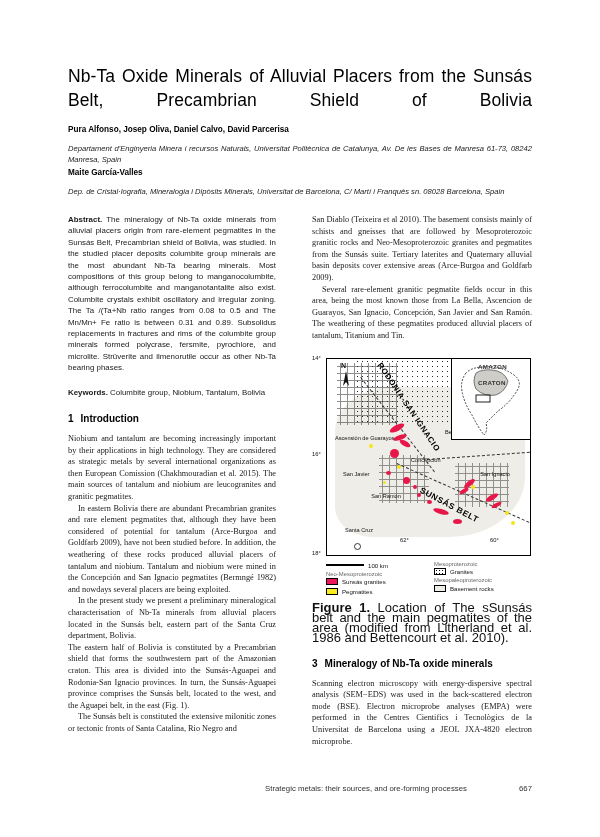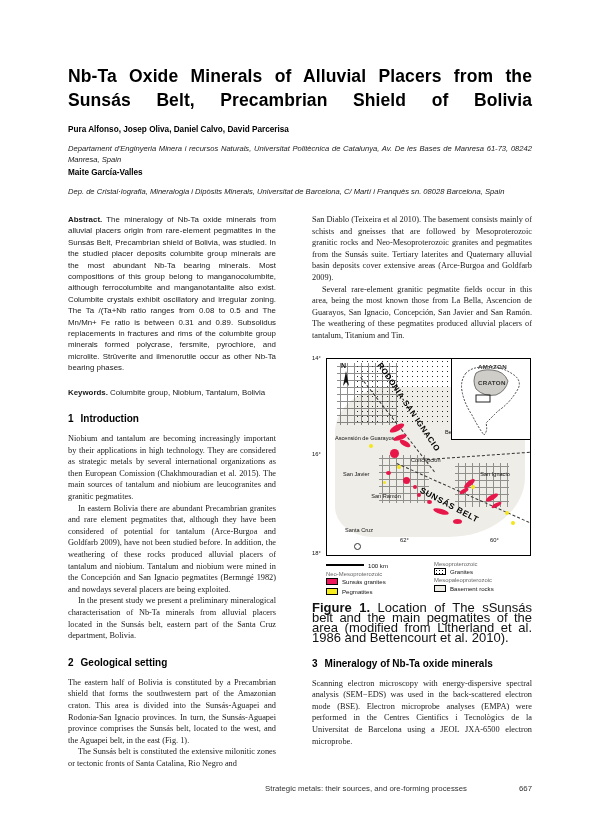--- a/index.html
+++ b/index.html
@@ -21,21 +21,21 @@
     width: 600px;
     height: 837px;
     background: #ffffff;
   }
   .title {
     position: absolute;
     left: 68px;
     top: 64px;
     width: 464px;
     font-family: "Liberation Sans", sans-serif;
-    font-weight: bold;
+    font-weight: normal;
     font-size: 17.5px;
     line-height: 24px;
     text-align: justify;
     text-align-last: justify;
     color: #000;
     letter-spacing: 0.1px;
   }
   .authors-block {
     position: absolute;
     left: 68px;
@@ -322,23 +322,20 @@
       <b>Keywords.</b><span> Columbite group, Niobium, Tantalum, Bolivia</span>
     </div>
 
     <h2 class="section">
       <span class="num">1</span><span>Introduction</span>
     </h2>
     <p class="body">Niobium and tantalum are becoming increasingly important by their applications in high technology. They are considered as strategic metals by several international organizations as then European Comission (Chakhmouradian et al. 2015). The main sources of tantalum and niobium are leucogranites and granitic pegmatites.</p>
     <p class="body indent">In eastern Bolivia there are abundant Precambrian granites and rare element pegmatites that, although they have been considered of potential for tantalum (Arce-Burgoa and Goldfarb 2009), have not been studied before. In addition, the weathering of these rocks produced alluvial placers of tantalum and niobium. Tantalum and niobium were mined in the Concepción and San Ignacio pegmatites (Bermngé 1982) and nowdays several placers are being exploited.</p>
     <p class="body indent">In the present study we present a preliminary mineralogical characterisation of Nb-Ta minerals from alluvial placers located in the Sunsás belt, eastern part of the Santa Cruz department, Bolivia.</p>
 
-    <h2 class="section">
-      <span class="num">2</span><span>Geological setting</span>
-    </h2>
     <p class="body">The eastern half of Bolivia is constituted by a Precambrian shield that forms the southwestern part of the Amazonian craton. This area is divided into the Sunsás-Aguapei and Rodonia-San Ignacio provinces. In turn, the Sunsás-Aguapei province comprises the Sunsás belt, located to the west, and the Aguapei belt, in the east (Fig. 1).</p>
     <p class="body indent">The Sunsás belt is constituted the extensive milonitic zones or tectonic fronts of Santa Catalina, Rio Negro and</p>
   </div>
 
   <div class="col-right">
     <p class="body">San Diablo (Teixeira et al 2010). The basement consists mainly of schists and gneisses that are followed by Mesoproterozoic granitic rocks and Neo-Mesoproterozoic granites and pegmatites from the Sunsás suite. Tertiary laterites and Quaternary alluvial basin deposits cover extensive areas (Arce-Burgoa and Goldfarb 2009).</p>
     <p class="body indent">Several rare-element granitic pegmatite fields occur in this area, being the most known those from La Bella, Ascencion de Guarayos, San Ignacio, Concepción, San Javier and San Ramón. The weathering of these pegmatites produced alluvial placers of tantalum, Titanium and Tin.</p>
 
     <div class="figure-wrap">
       <div class="map-outer">
@@ -447,21 +444,21 @@
       </div>
 
       <div class="fig-caption">
         <b>Figure 1.</b><span> Location of The sSunsás belt and the main pegmatites of the area (modified from Litherland et al. 1986 and Bettencourt et al. 2010).</span>
       </div>
     </div>
 
     <h2 class="section">
       <span class="num">3</span><span>Mineralogy of Nb-Ta oxide minerals</span>
     </h2>
-    <p class="body">Scanning electron microscopy with energy-dispersive spectral analysis (SEM−EDS) was used in the back-scattered electron mode (BSE). Electron microprobe analyses (EMPA) were performed in the Centres Cientifics i Tecnològics de la Universitat de Barcelona using a JEOL JXA-6500 electron microprobe.</p>
+    <p class="body">Scanning electron microscopy with energy-dispersive spectral analysis (SEM−EDS) was used in the back-scattered electron mode (BSE). Electron microprobe analyses (EMPA) were performed in the Centres Cientifics i Tecnològics de la Universitat de Barcelona using a JEOL JXA-4820 electron microprobe.</p>
   </div>
 
   <div class="footer">
     <span class="footer-text">Strategic metals: their sources, and ore-forming processes</span>
     <span class="footer-page">667</span>
   </div>
 
 </div>
 
 </body></html>

